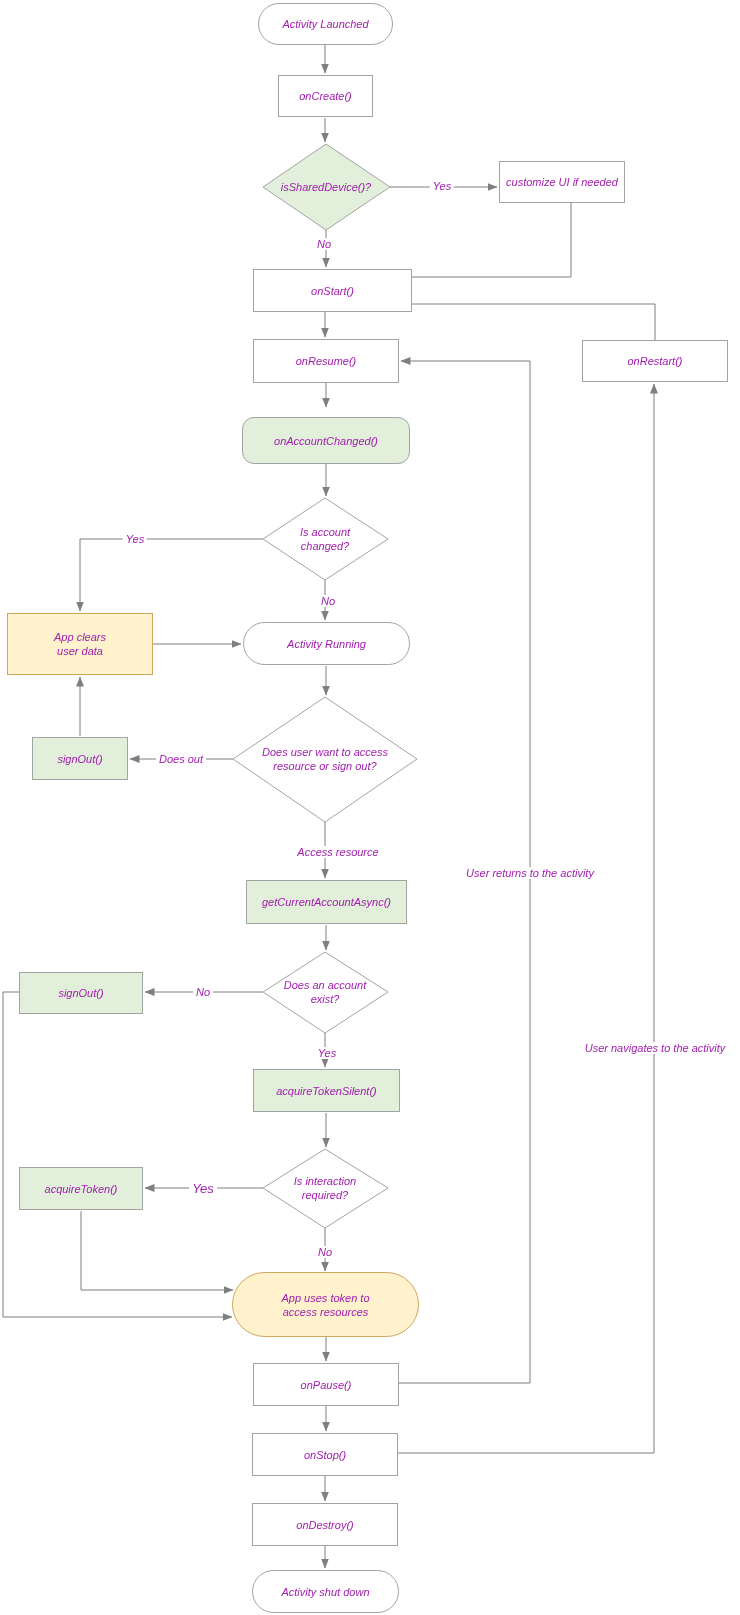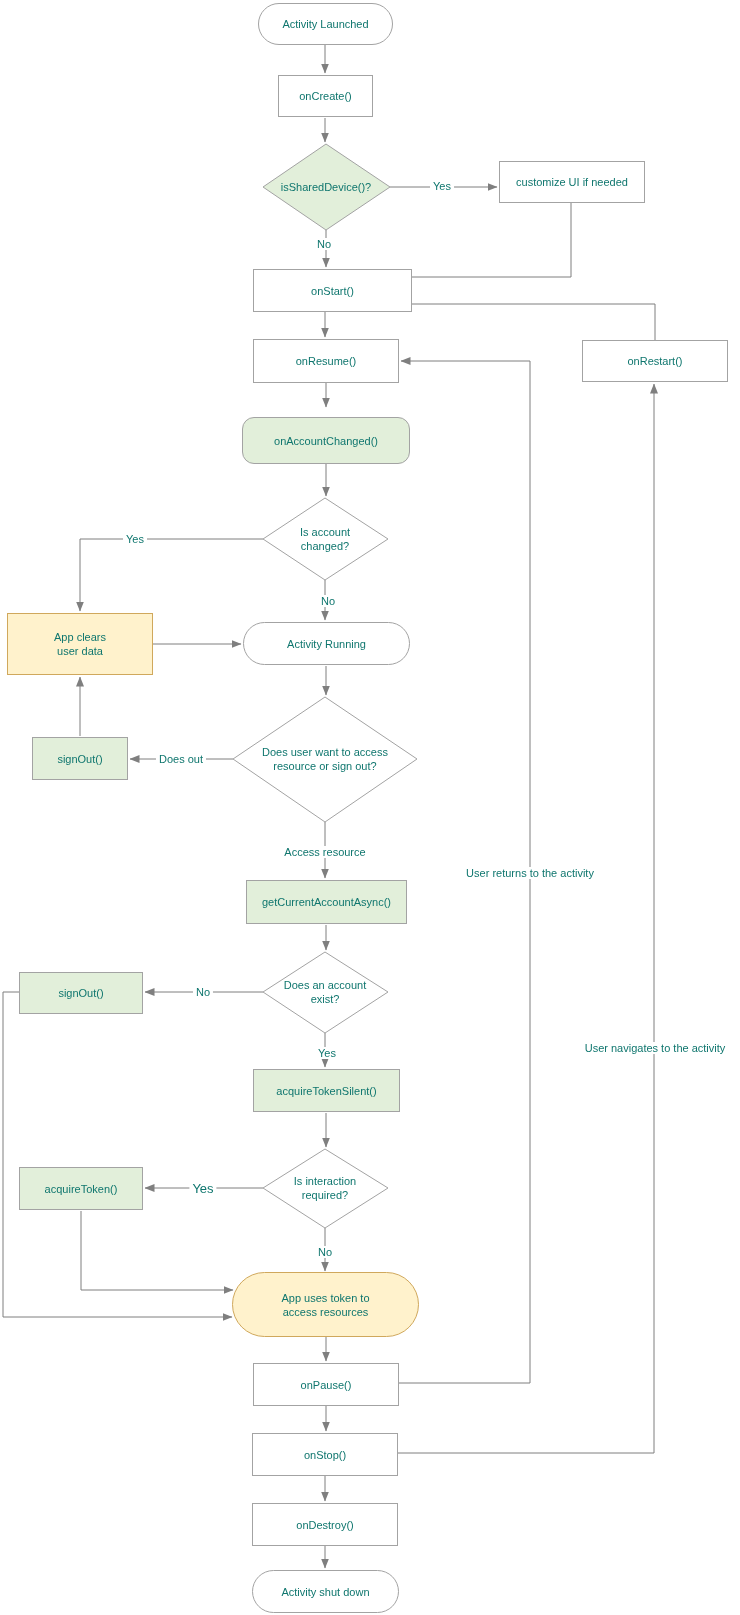--- a/index.html
+++ b/index.html
@@ -1,18 +1,18 @@
 <!DOCTYPE html>
 <html><head>
 <meta charset="utf-8">
 <style>
   html,body{margin:0;padding:0;background:#fff;}
   .canvas{
     position:relative;width:740px;height:1615px;background:#ffffff;overflow:hidden;
-    font-family:"Liberation Sans",sans-serif;color:#0f766e;
+    font-family:"Liberation Sans",sans-serif;color:#a21caf;font-style:italic;
   }
   svg.wires{position:absolute;left:0;top:0;}
   .node{
     position:absolute;box-sizing:border-box;
     display:flex;align-items:center;justify-content:center;
     text-align:center;font-size:11px;line-height:14px;
     background:#ffffff;border:1px solid #a3a3a3;
   }
   .green{background:#e2efda;}
   .yellow{background:#fff2cc;border-color:#d0a85c;}
@@ -80,21 +80,21 @@
   </svg>
 
   <div class="node" style="left:258px;top:3px;width:135px;height:42px;border-radius:21px;">
     <span>Activity Launched</span>
   </div>
 
   <div class="node" style="left:278px;top:75px;width:95px;height:42px;">
     <span>onCreate()</span>
   </div>
 
-  <div class="node" style="left:499px;top:161px;width:146px;height:42px;">
+  <div class="node" style="left:499px;top:161px;width:126px;height:42px;">
     <span>customize UI if needed</span>
   </div>
 
   <div class="node" style="left:253px;top:269px;width:159px;height:43px;">
     <span>onStart()</span>
   </div>
 
   <div class="node" style="left:253px;top:339px;width:146px;height:44px;">
     <span>onResume()</span>
   </div>
@@ -159,21 +159,21 @@
   <div class="dlabel" style="left:280px;top:509px;width:90px;height:60px;">Is account changed?</div>
   <div class="dlabel" style="left:250px;top:729px;width:150px;height:60px;">Does user want to access resource or sign out?</div>
   <div class="dlabel" style="left:270px;top:962px;width:110px;height:60px;">Does an account exist?</div>
   <div class="dlabel" style="left:280px;top:1158px;width:90px;height:60px;">Is interaction required?</div>
 
   <div class="elabel" style="left:442px;top:186px;">Yes</div>
   <div class="elabel" style="left:324px;top:244px;">No</div>
   <div class="elabel" style="left:135px;top:539px;">Yes</div>
   <div class="elabel" style="left:328px;top:601px;">No</div>
   <div class="elabel" style="left:181px;top:759px;">Does out</div>
-  <div class="elabel" style="left:325px;top:852px;text-align:right;">Access resource</div>
+  <div class="elabel" style="left:338px;top:852px;text-align:right;">Access resource</div>
   <div class="elabel" style="left:203px;top:992px;">No</div>
   <div class="elabel" style="left:327px;top:1053px;">Yes</div>
   <div class="elabel" style="left:203px;top:1188px;font-size:13px;">Yes</div>
   <div class="elabel" style="left:325px;top:1252px;">No</div>
   <div class="elabel" style="left:530px;top:873px;">User returns to the activity</div>
   <div class="elabel" style="left:655px;top:1048px;">User navigates to the activity</div>
 
 </div>
 
 </body></html>

